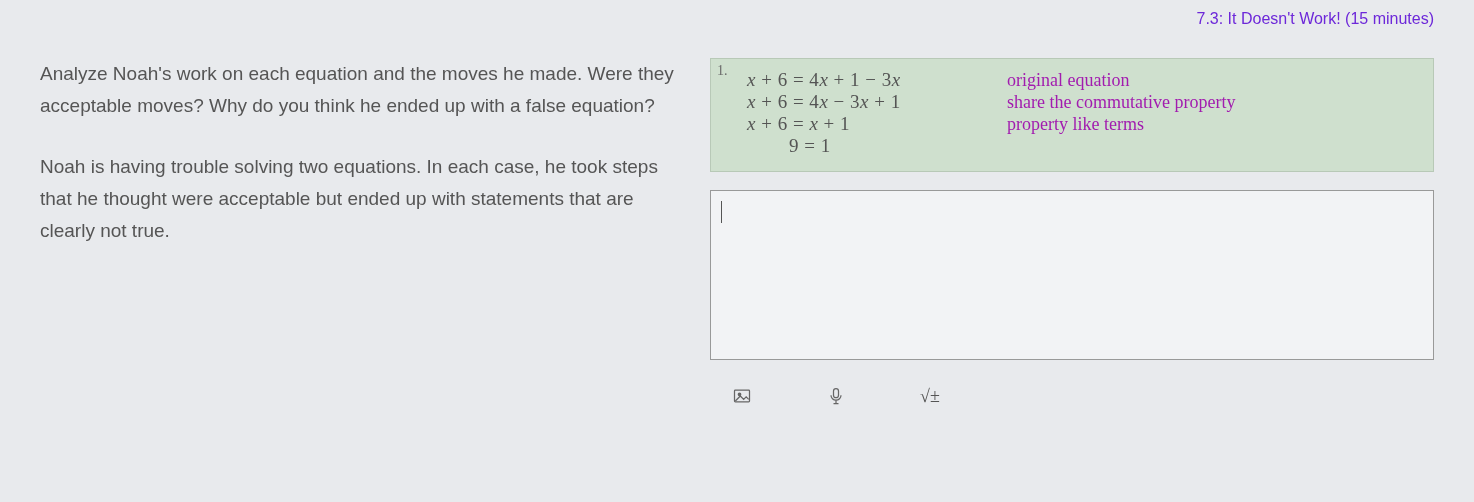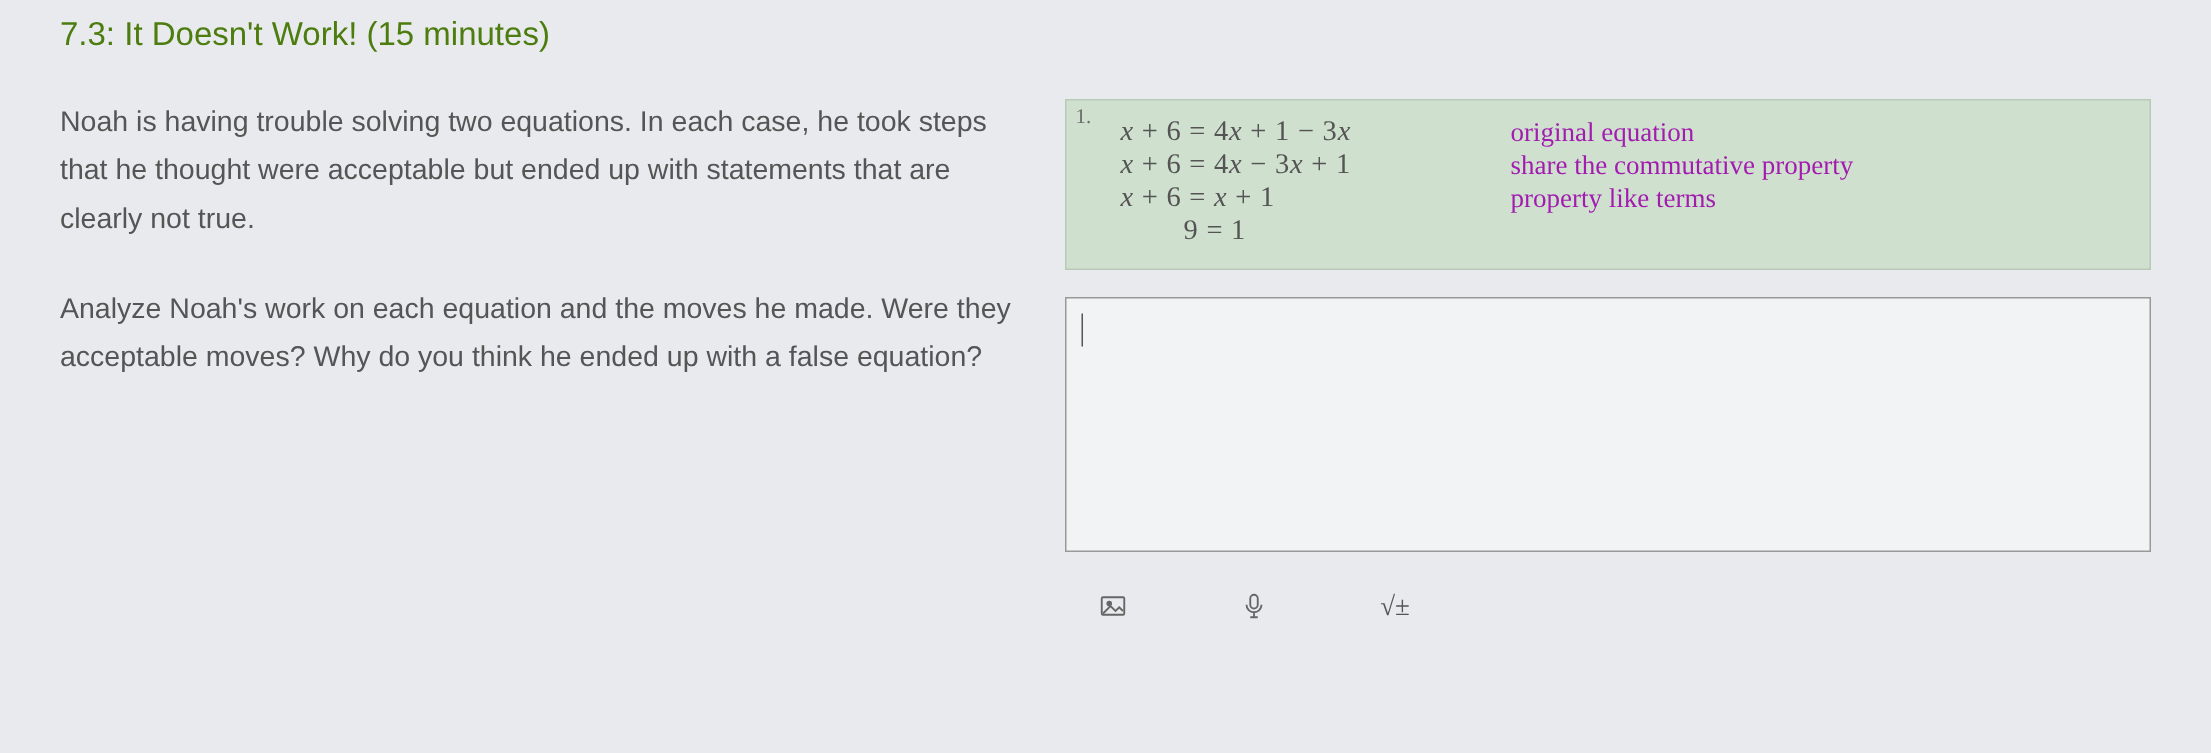--- a/index.html
+++ b/index.html
@@ -8,23 +8,23 @@
     background: #e8eaed;
     width: 1474px;
     height: 502px;
     overflow: hidden;
     color: #4a4a4a;
   }
   .page {
     padding: 10px 40px 20px 40px;
   }
   .title {
-    text-align: left;
-    font-size: 22px;
-    color: #4d7c0f;
+    text-align: right;
+    font-size: 16px;
+    color: #6d28d9;
     margin-bottom: 30px;
     font-weight: 400;
   }
   .content {
     display: flex;
     gap: 30px;
   }
   .left {
     flex: 0 0 640px;
     font-size: 19px;
@@ -107,22 +107,22 @@
 </style>
 </head>
 <body>
 
 <div class="page">
   <div class="title">7.3: It Doesn't Work! (15 minutes)</div>
 
   <div class="content">
 
     <div class="left">
+      <div class="para">Analyze Noah's work on each equation and the moves he made. Were they acceptable moves? Why do you think he ended up with a false equation?</div>
       <div class="para">Noah is having trouble solving two equations. In each case, he took steps that he thought were acceptable but ended up with statements that are clearly not true.</div>
-      <div class="para">Analyze Noah's work on each equation and the moves he made. Were they acceptable moves? Why do you think he ended up with a false equation?</div>
     </div>
 
     <div class="right">
 
       <div class="workbox">
         <div class="badge">1.</div>
         <div class="workrows">
           <div class="workrow">
             <div class="eq">
               <span class="var">x</span> + 6 = 4<span class="var">x</span> + 1 − 3<span class="var">x</span>

